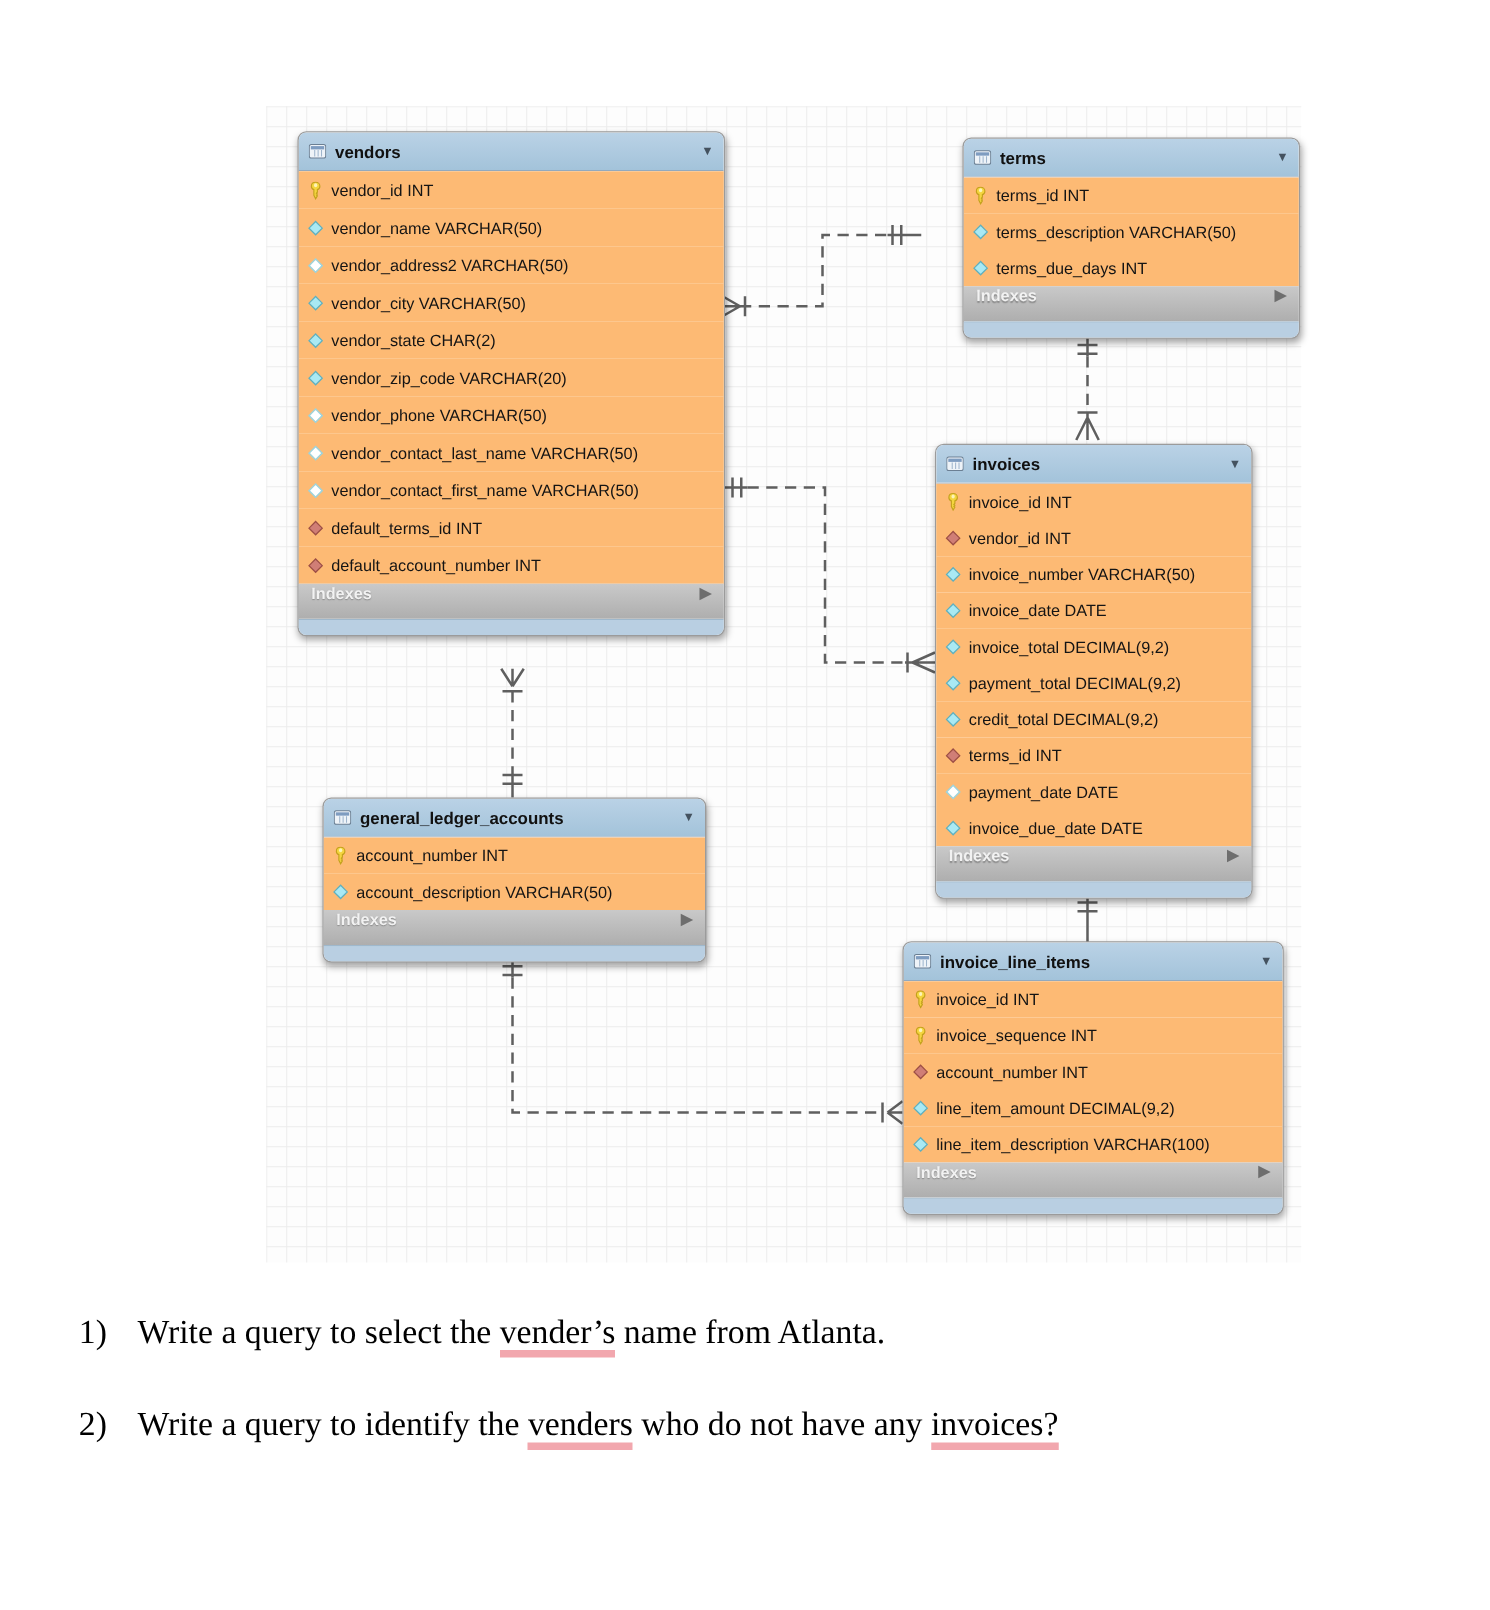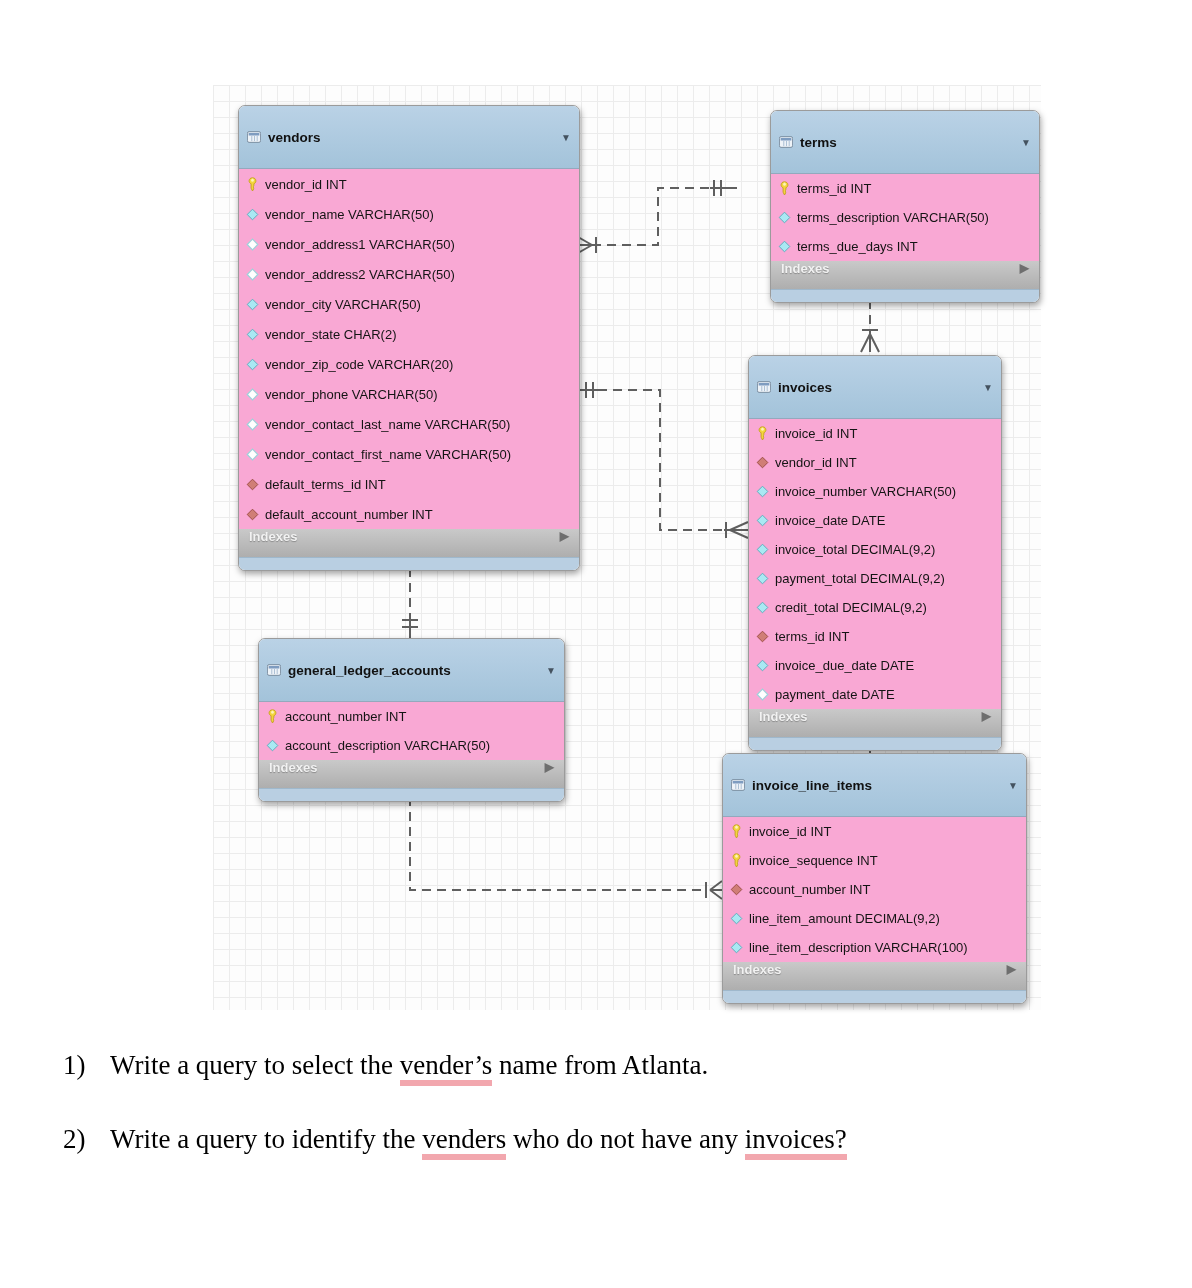--- a/index.html
+++ b/index.html
@@ -10,27 +10,27 @@
         background-color:#fdfdfd;
         background-image:linear-gradient(to right,#ececec 1px,transparent 1px),
                          linear-gradient(to bottom,#ececec 1px,transparent 1px);
         background-size:16px 16px;}
   svg.connectors{position:absolute;left:0;top:0;z-index:1;}
   svg.connectors path{fill:none;stroke:#5f5f5f;stroke-width:2;}
   svg.connectors path.dash{stroke-dasharray:9 6;}
   
   .table-card{position:absolute;background:#ffffff;border:1px solid #9b9b9b;border-radius:7px;
               box-shadow:1px 3px 6px rgba(0,0,0,0.35);z-index:2;}
-  .t-header{height:30px;display:flex;align-items:center;gap:7px;padding:16px 8px;
+  .t-header{height:30px;display:flex;align-items:center;gap:7px;padding:0 8px;
             background:linear-gradient(#bad2e6,#a3c3da);border-bottom:1px solid #93a9bd;
             border-radius:6px 6px 0 0;font-weight:bold;font-size:13.5px;color:#111;}
   .t-title{flex:1;white-space:nowrap;overflow:hidden;}
   .t-collapse{font-size:10px;color:#44525f;}
   .t-row{display:flex;align-items:center;gap:6px;padding:0 6px;height:var(--rh,29px);
-         font-size:13px;color:#141414;background:#f9a8d4;white-space:nowrap;}
+         font-size:13px;color:#141414;background:#fdba74;white-space:nowrap;}
   .c-icon{width:14px;display:inline-flex;justify-content:center;}
   .t-indexes{height:28px;display:flex;align-items:flex-start;justify-content:space-between;
              padding:0 10px;background:linear-gradient(#c9c9c9,#aeaeae);color:#f2f2f2;
              font-weight:bold;font-size:13px;text-shadow:0 1px 1px #8a8a8a;}
   .t-expand{color:#6e6e6e;font-size:12px;text-shadow:none;}
   .t-footer{height:12px;background:#b9cfe2;border-top:1px solid #9fb8cc;border-radius:0 0 6px 6px;}
   
   #t-vendors{left:238px;top:105px;width:340px;--rh:30px;}
   #t-terms{left:770px;top:110px;width:268px;}
   #t-invoices{left:748px;top:355px;width:252px;}
@@ -119,28 +119,20 @@
             </svg>
           </span>
           <span class="c-label">vendor_name VARCHAR(50)</span>
         </div>
         <div class="t-row">
           <span class="c-icon">
             <svg width="13" height="13" viewBox="0 0 13 13">
               <path d="M6.5 1.2 L11.8 6.5 L6.5 11.8 L1.2 6.5 Z" fill="#ffffff" stroke="#9ed3db" stroke-width="1.2"></path>
             </svg>
           </span>
-          <span class="c-label">vendor_address1 VARCHAR(50)</span>
-        </div>
-        <div class="t-row">
-          <span class="c-icon">
-            <svg width="13" height="13" viewBox="0 0 13 13">
-              <path d="M6.5 1.2 L11.8 6.5 L6.5 11.8 L1.2 6.5 Z" fill="#ffffff" stroke="#9ed3db" stroke-width="1.2"></path>
-            </svg>
-          </span>
           <span class="c-label">vendor_address2 VARCHAR(50)</span>
         </div>
         <div class="t-row">
           <span class="c-icon">
             <svg width="13" height="13" viewBox="0 0 13 13">
               <path d="M6.5 1.2 L11.8 6.5 L6.5 11.8 L1.2 6.5 Z" fill="#a9e9f3" stroke="#5fb0bf" stroke-width="1"></path>
             </svg>
           </span>
           <span class="c-label">vendor_city VARCHAR(50)</span>
         </div>
@@ -332,32 +324,32 @@
           <span class="c-icon">
             <svg width="13" height="13" viewBox="0 0 13 13">
               <path d="M6.5 1.2 L11.8 6.5 L6.5 11.8 L1.2 6.5 Z" fill="#d07e76" stroke="#9d4f46" stroke-width="1"></path>
             </svg>
           </span>
           <span class="c-label">terms_id INT</span>
         </div>
         <div class="t-row">
           <span class="c-icon">
             <svg width="13" height="13" viewBox="0 0 13 13">
+              <path d="M6.5 1.2 L11.8 6.5 L6.5 11.8 L1.2 6.5 Z" fill="#ffffff" stroke="#9ed3db" stroke-width="1.2"></path>
+            </svg>
+          </span>
+          <span class="c-label">payment_date DATE</span>
+        </div>
+        <div class="t-row">
+          <span class="c-icon">
+            <svg width="13" height="13" viewBox="0 0 13 13">
               <path d="M6.5 1.2 L11.8 6.5 L6.5 11.8 L1.2 6.5 Z" fill="#a9e9f3" stroke="#5fb0bf" stroke-width="1"></path>
             </svg>
           </span>
           <span class="c-label">invoice_due_date DATE</span>
-        </div>
-        <div class="t-row">
-          <span class="c-icon">
-            <svg width="13" height="13" viewBox="0 0 13 13">
-              <path d="M6.5 1.2 L11.8 6.5 L6.5 11.8 L1.2 6.5 Z" fill="#ffffff" stroke="#9ed3db" stroke-width="1.2"></path>
-            </svg>
-          </span>
-          <span class="c-label">payment_date DATE</span>
         </div>
       </div>
     <div class="t-indexes">
       <span>Indexes</span>
       <span class="t-expand">▶</span>
     </div>
     <div class="t-footer"></div>
   </div>
 
   <div class="table-card" id="t-gla">

